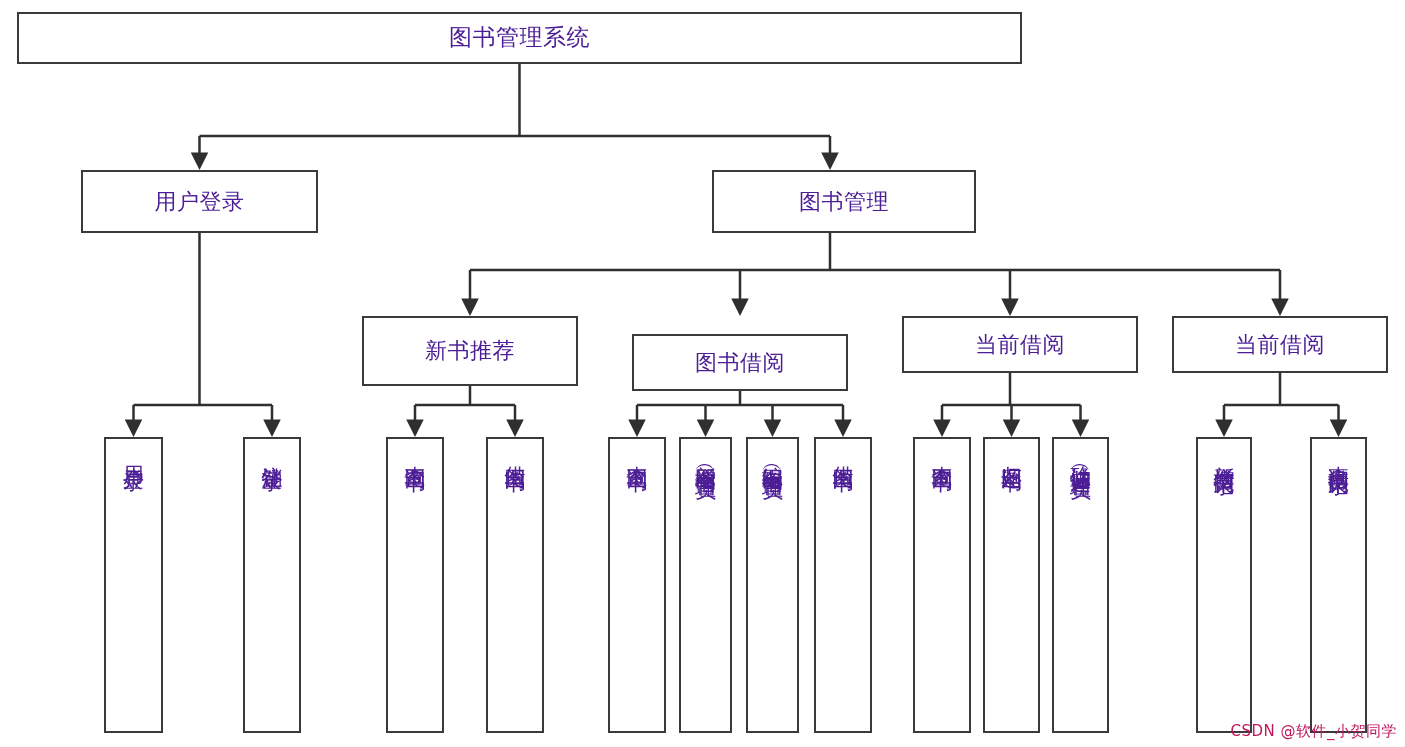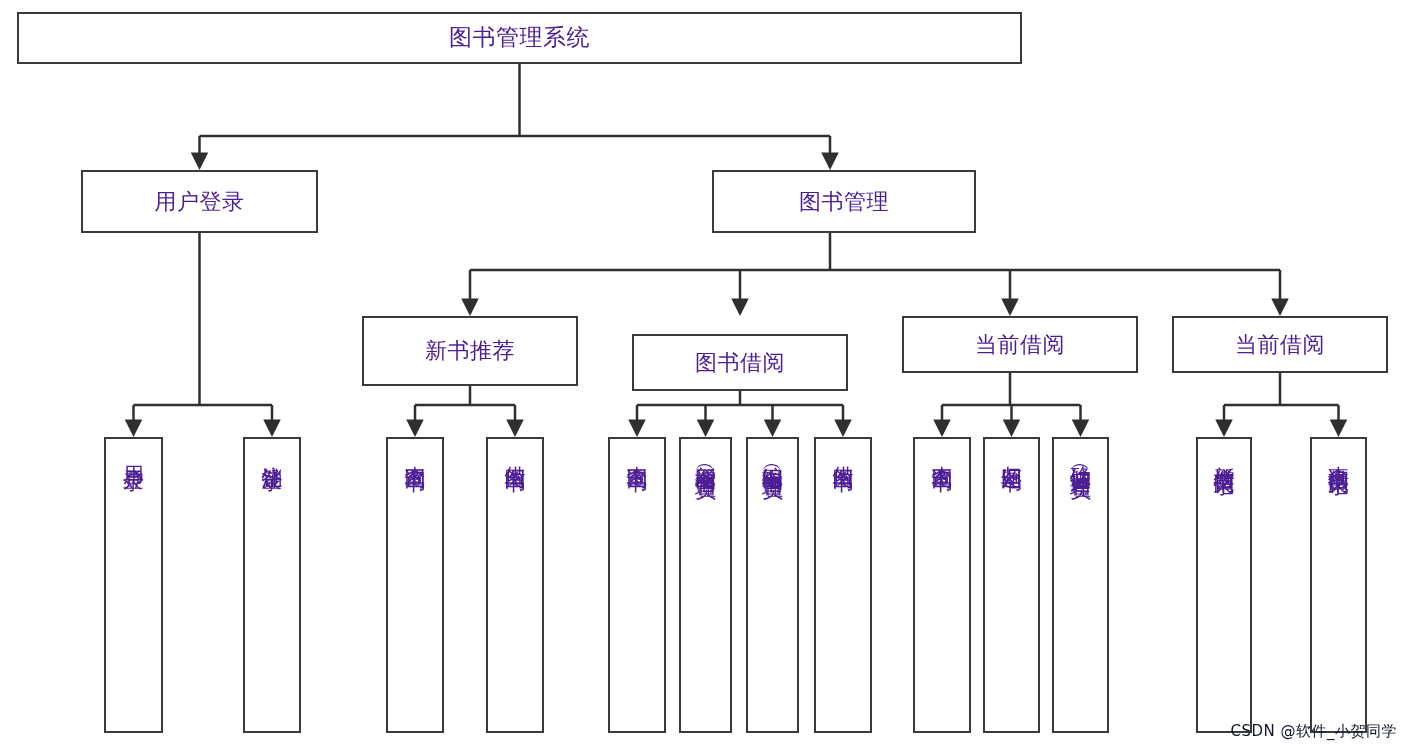--- a/index.html
+++ b/index.html
@@ -12,21 +12,21 @@
         justify-content:center;}
   .node .lbl{color:#4c1d95;text-align:right;line-height:1.18;
              letter-spacing:.5px;white-space:pre-line;}
   .node.horiz .lbl{font-size:22px;}
   .node.root .lbl{font-size:23px;}
   .node.vert{padding:10px 0;align-items:flex-start;justify-content:center;}
   .node.vert .lbl{writing-mode:vertical-rl;text-orientation:upright;
                   font-size:21px;line-height:1.05;letter-spacing:2px;
                   white-space:nowrap;}
   .watermark{position:absolute;right:8px;bottom:6px;font-size:15px;
-             color:#0f172a;letter-spacing:.5px;white-space:nowrap;}
+             color:#be185d;letter-spacing:.5px;white-space:nowrap;}
 </style>
 </head>
 <body>
 
 <div id="diagram-root">
   <svg class="wires" viewBox="0 0 1405 747" preserveAspectRatio="none">
     <defs>
       <marker id="arrow" viewBox="0 0 12 12" refX="10" refY="6" markerWidth="7" markerHeight="7" orient="auto-start-reverse">
         <path d="M 0 0 L 12 6 L 0 12 z" fill="#2f2f2f"></path>
       </marker>

